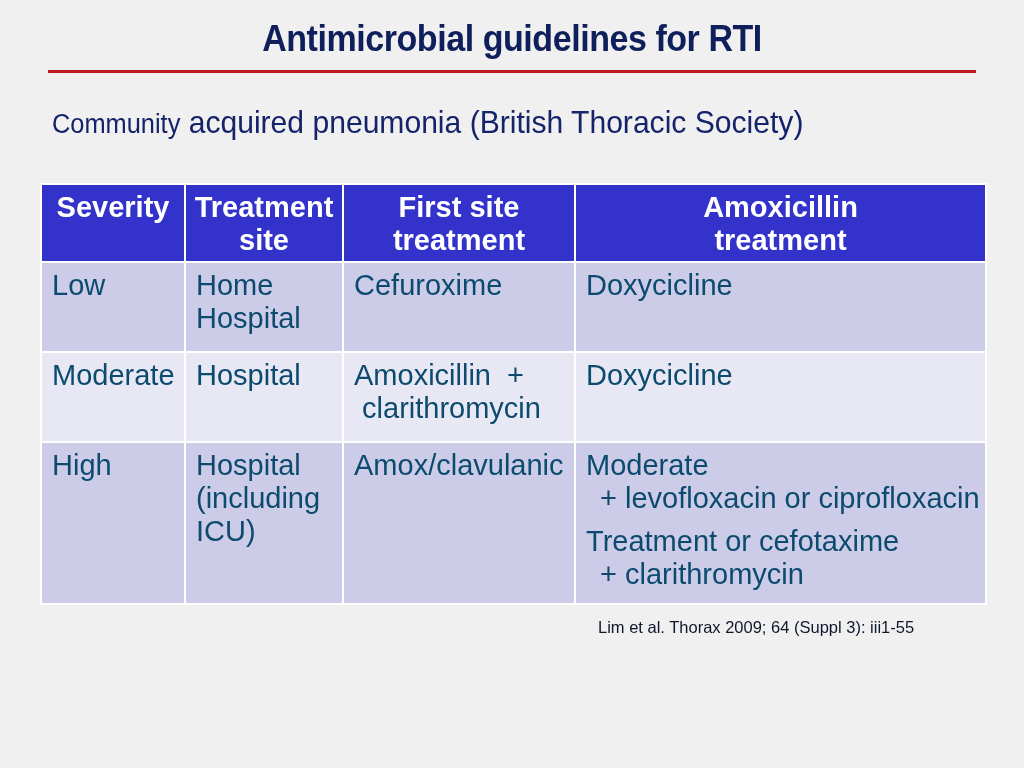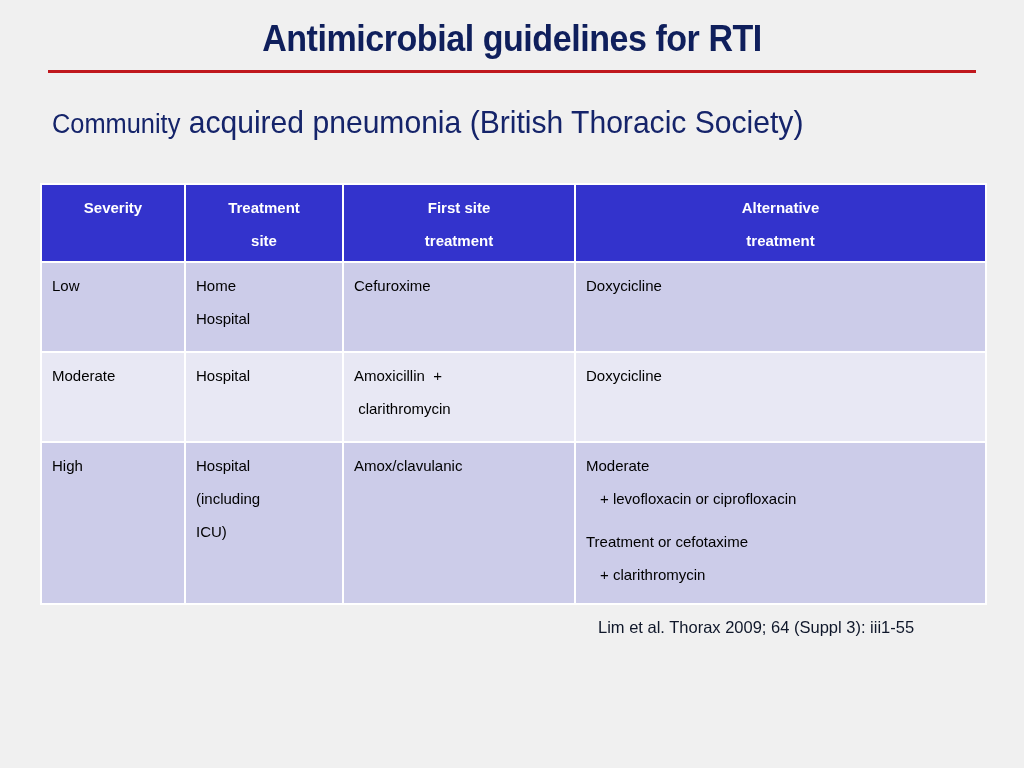--- a/index.html
+++ b/index.html
@@ -33,33 +33,33 @@
   .subtitle .small { font-size: 27px; }
   table.grid {
     position: absolute; left: 40px; top: 183px;
     width: 945px;
     border-collapse: collapse;
     table-layout: fixed;
   }
   table.grid th, table.grid td {
     border: 2px solid #ffffff;
     vertical-align: top;
-    font-size: 15px;
+    font-size: 29px;
     line-height: 33px;
   }
   table.grid th {
     background: #3333cc;
     color: #ffffff;
     font-weight: bold;
     text-align: center;
     height: 70px;
     padding: 6px 4px 0 4px;
   }
   table.grid td {
-    color: #000000;
+    color: #0c4a6e;
     padding: 6px 0 0 10px;
   }
   tr.odd td { background: #cccce9; }
   tr.even td { background: #e8e8f4; }
   tr.r1 td { height: 82px; }
   tr.r2 td { height: 82px; }
   tr.r3 td { height: 154px; }
   .line { display: block; white-space: nowrap; }
   .indent { padding-left: 14px; }
   .gap { margin-top: 10px; }
@@ -89,21 +89,21 @@
       </th>
       <th>
         <span class="line">Treatment</span>
         <span class="line">site</span>
       </th>
       <th>
         <span class="line">First site</span>
         <span class="line">treatment</span>
       </th>
       <th>
-        <span class="line">Alternative</span>
+        <span class="line">Amoxicillin</span>
         <span class="line">treatment</span>
       </th>
     </tr>
   </thead>
   <tbody>
     <tr class="odd r1">
       <td>
           <span class="line">Low</span>
         </td>
       <td>

